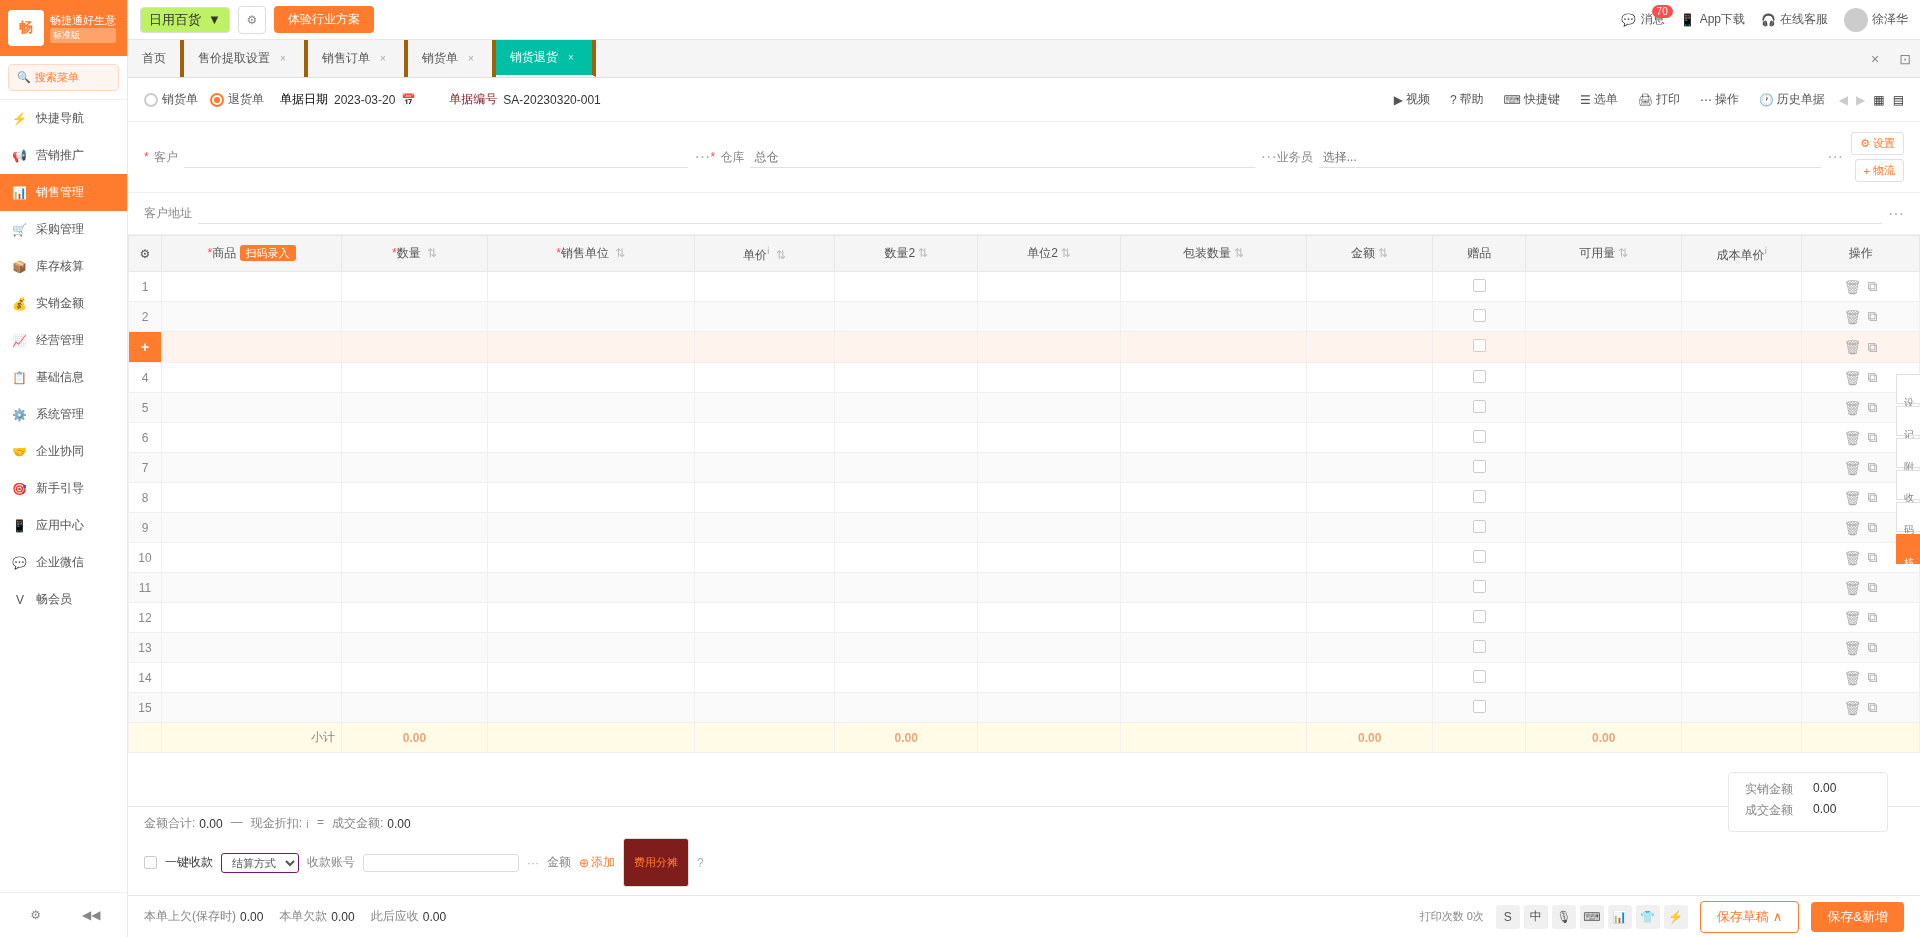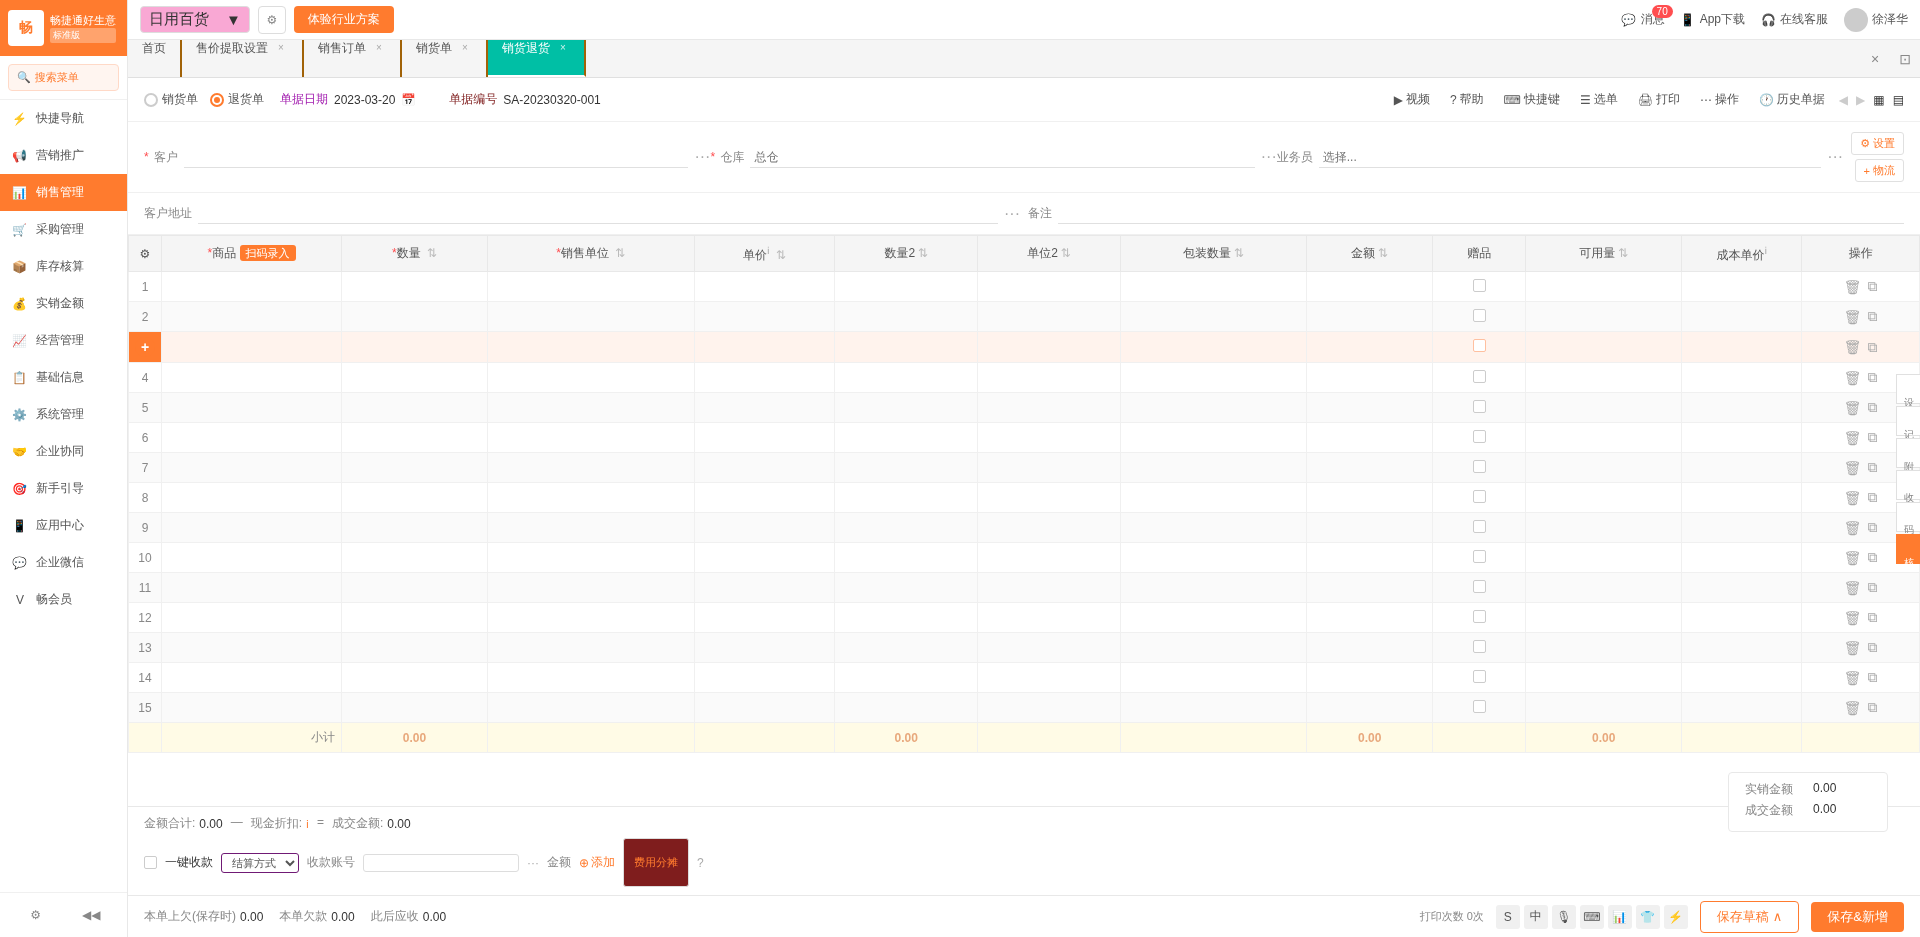--- a/index.html
+++ b/index.html
@@ -18,51 +18,51 @@
     .sidebar-nav-item.active { background: #ff7b2e; color: #fff; }
     .sidebar-nav-icon { width: 16px; height: 16px; display: flex; align-items: center; justify-content: center; flex-shrink: 0; }
     .sidebar-bottom { padding: 8px; display: flex; justify-content: space-around; border-top: 1px solid #f0f0f0; }
     .sidebar-bottom-btn { width: 28px; height: 28px; display: flex; align-items: center; justify-content: center; cursor: pointer; color: #888; border-radius: 4px; }
 
     
     .main { flex: 1; display: flex; flex-direction: column; overflow: hidden; }
 
     
     .topbar { height: 40px; background: #fff; border-bottom: 1px solid #e8e8e8; display: flex; align-items: center; padding: 0 12px; gap: 8px; }
-    .topbar-select { border: 1px solid #ddd; border-radius: 4px; padding: 3px 8px; font-size: 15px; color: #333; background: #f9a8d4; display: flex; align-items: center; gap: 17px; cursor: pointer; min-width: 80px; }
+    .topbar-select { border: 1px solid #ddd; border-radius: 4px; padding: 3px 8px; font-size: 13px; color: #333; background: #bef264; display: flex; align-items: center; gap: 7px; cursor: pointer; min-width: 80px; }
     .topbar-gear { width: 28px; height: 28px; display: flex; align-items: center; justify-content: center; cursor: pointer; color: #888; border: 1px solid #ddd; border-radius: 4px; }
     .topbar-experience { background: #ff7b2e; color: #fff; border: none; border-radius: 4px; padding: 5px 14px; font-size: 12px; cursor: pointer; }
     .topbar-right { margin-left: auto; display: flex; align-items: center; gap: 16px; }
     .topbar-msg { display: flex; align-items: center; gap: 4px; cursor: pointer; color: #555; font-size: 12px; position: relative; }
     .topbar-badge { background: #ff4d4f; color: #fff; border-radius: 8px; font-size: 10px; padding: 1px 5px; position: absolute; top: -6px; right: -8px; }
     .topbar-app { display: flex; align-items: center; gap: 4px; cursor: pointer; color: #555; font-size: 12px; }
     .topbar-service { display: flex; align-items: center; gap: 4px; cursor: pointer; color: #555; font-size: 12px; }
     .topbar-user { display: flex; align-items: center; gap: 4px; cursor: pointer; color: #555; font-size: 12px; }
     .topbar-avatar { width: 24px; height: 24px; background: #ccc; border-radius: 50%; }
 
     
     .tabbar { height: 38px; background: #f5f5f5; display: flex; align-items: stretch; border-bottom: 1px solid #e0e0e0; }
-    .tab { display: flex; padding: 0 14px; gap: 6px; cursor: pointer; font-size: 12px; color: #555; border-right: 2px solid #a16207; background: #f5f5f5; white-space: nowrap; }
+    .tab { display: flex; align-items: center; padding: 0 14px; gap: 6px; cursor: pointer; font-size: 12px; color: #555; border-right: 4px solid #a16207; background: #f5f5f5; white-space: nowrap; }
     .tab.active { background: #fff; color: #333; border-bottom: 2px solid #fff; }
     .tab-close { color: #aaa; font-size: 10px; cursor: pointer; width: 14px; height: 14px; display: flex; align-items: center; justify-content: center; border-radius: 50%; }
     .tab-win-controls { margin-left: auto; display: flex; align-items: center; }
     .tab-win-btn { width: 30px; height: 38px; display: flex; align-items: center; justify-content: center; cursor: pointer; color: #888; font-size: 14px; }
 
     
     .content { flex: 1; background: #fff; overflow: hidden; display: flex; flex-direction: column; }
 
     
     .form-header { padding: 10px 16px; border-bottom: 1px solid #f0f0f0; display: flex; align-items: center; gap: 16px; }
     .radio-group { display: flex; align-items: center; gap: 12px; }
     .radio-item { display: flex; align-items: center; gap: 4px; cursor: pointer; font-size: 12px; color: #555; }
     .radio-circle { width: 14px; height: 14px; border-radius: 50%; border: 2px solid #ccc; display: flex; align-items: center; justify-content: center; }
     .radio-circle.active { border-color: #ff7b2e; }
     .radio-dot { width: 6px; height: 6px; background: #ff7b2e; border-radius: 50%; }
     .form-date-field { display: flex; align-items: center; gap: 6px; font-size: 12px; }
-    .form-date-label { color: #a21caf; }
+    .form-date-label { color: #000000; }
     .form-date-value { color: #333; font-weight: 500; }
     .date-icon { cursor: pointer; color: #888; }
     .form-no-field { display: flex; align-items: center; gap: 6px; font-size: 12px; }
     .form-no-label { color: #7f1d1d; margin-left: 17px; }
     .form-no-value { color: #333; font-weight: 500; }
     .form-actions-right { margin-left: auto; display: flex; align-items: center; gap: 8px; }
     .action-btn { display: flex; align-items: center; gap: 3px; cursor: pointer; font-size: 12px; color: #555; padding: 3px 6px; border-radius: 3px; }
 
     
     .form-fields { padding: 10px 16px; display: flex; gap: 0; border-bottom: 1px solid #f0f0f0; flex-wrap: wrap; }
@@ -378,24 +378,20 @@
           <span>物流</span>
         </button>
       </div>
     </div>
 
     <div class="form-fields-row2">
       <div class="form-field" style="flex:1">
         <span class="field-label">客户地址</span>
         <input class="field-input" type="text" style="">
         <span class="field-dots">···</span>
-      </div>
-      <div class="form-field" style="flex:1">
-        <span class="field-label">备注</span>
-        <input class="field-input" type="text" style="">
       </div>
     </div>
 
     <div class="table-wrapper">
       <table class="data-table">
         <thead>
           <tr>
             <th class="th-gear">⚙</th>
             <th style="width:180px">
               <span class="th-required">*</span>商品

